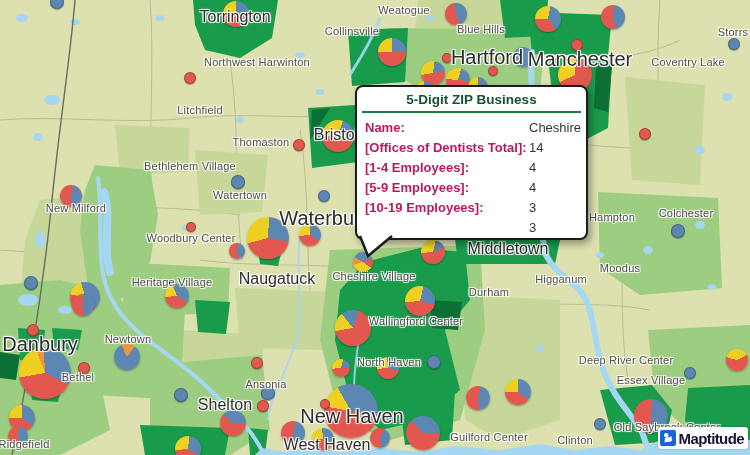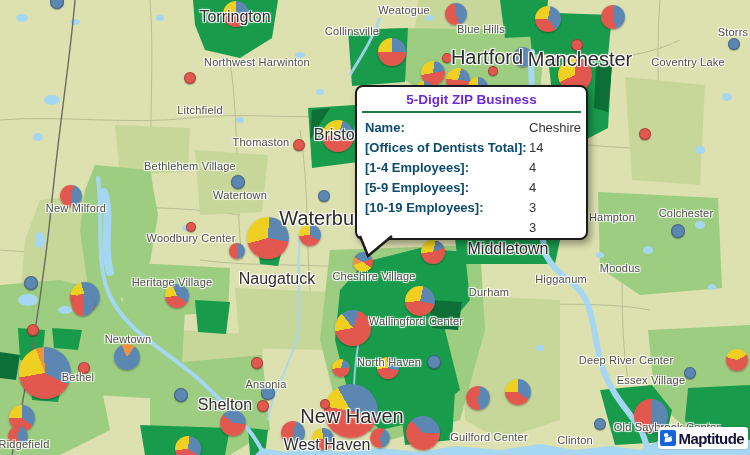--- a/index.html
+++ b/index.html
@@ -22,26 +22,26 @@
   }
   .maplabel.lg{font-size:16px;color:#2e2e2e;letter-spacing:0;}
   .maplabel.xl{font-size:20px;color:#2b2b2b;letter-spacing:0;}
   
   #popup{
     position:absolute;left:355px;top:85px;width:233px;height:155px;z-index:10;
     background:#fff;border:2px solid #1c1c1c;border-radius:8px;
     box-shadow:3px 4px 7px rgba(0,0,0,.35);box-sizing:border-box;
   }
   #popup .ptitle{
-    text-align:center;font-weight:bold;font-size:13.5px;color:#6d28d9;
+    text-align:center;font-weight:bold;font-size:13.5px;color:#14532d;
     padding:5px 0 4px 0;
   }
   #popup .pdivider{height:0;border-top:2px solid #1f7a46;margin:0 5px 5px 5px;}
   #popup .prow{position:relative;height:20px;line-height:20px;font-size:13px;padding-left:8px;}
-  #popup .plabel{font-weight:bold;color:#0c4a6e;}
+  #popup .plabel{font-weight:bold;color:#be185d;}
   #popup .pvalue{position:absolute;left:172px;top:0;color:#333;}
   #popup .tail{position:absolute;left:-1px;top:calc(100% - 4px);width:40px;height:24px;}
   
   #logo{
     position:absolute;right:2px;bottom:6px;z-index:11;height:20px;
     background:#fff;border-radius:3px;display:flex;align-items:center;
     padding:1px 4px 1px 2px;box-shadow:0 0 2px rgba(0,0,0,.3);
   }
   #logo .licon{width:16px;height:16px;border-radius:2px;background:#1565d8;margin-right:3px;
     display:flex;align-items:center;justify-content:center;}
@@ -237,20 +237,21 @@
       <div class="maplabel" style="left: 191px; top: 238px;">Woodbury Center</div>
       <div class="maplabel lg" style="left: 508px; top: 249px;">Middletown</div>
       <div class="maplabel" style="left: 620px; top: 268px;">Moodus</div>
       <div class="maplabel" style="left: 172px; top: 282px;">Heritage Village</div>
       <div class="maplabel lg" style="left: 277px; top: 279px;">Naugatuck</div>
       <div class="maplabel" style="left: 374px; top: 276px;">Cheshire Village</div>
       <div class="maplabel" style="left: 561px; top: 279px;">Higganum</div>
       <div class="maplabel" style="left: 489px; top: 292px;">Durham</div>
       <div class="maplabel" style="left: 416px; top: 321px;">Wallingford Center</div>
       <div class="maplabel" style="left: 128px; top: 339px;">Newtown</div>
+      <div class="maplabel xl" style="left: 40px; top: 344px;">Danbury</div>
       <div class="maplabel" style="left: 389px; top: 362px;">North Haven</div>
       <div class="maplabel" style="left: 626px; top: 360px;">Deep River Center</div>
       <div class="maplabel" style="left: 78px; top: 377px;">Bethel</div>
       <div class="maplabel" style="left: 651px; top: 380px;">Essex Village</div>
       <div class="maplabel" style="left: 266px; top: 384px;">Ansonia</div>
       <div class="maplabel lg" style="left: 225px; top: 405px;">Shelton</div>
       <div class="maplabel xl" style="left: 352px; top: 416px;">New Haven</div>
       <div class="maplabel" style="left: 667px; top: 427px;">Old Saybrook Center</div>
       <div class="maplabel" style="left: 489px; top: 437px;">Guilford Center</div>
       <div class="maplabel" style="left: 575px; top: 440px;">Clinton</div>

